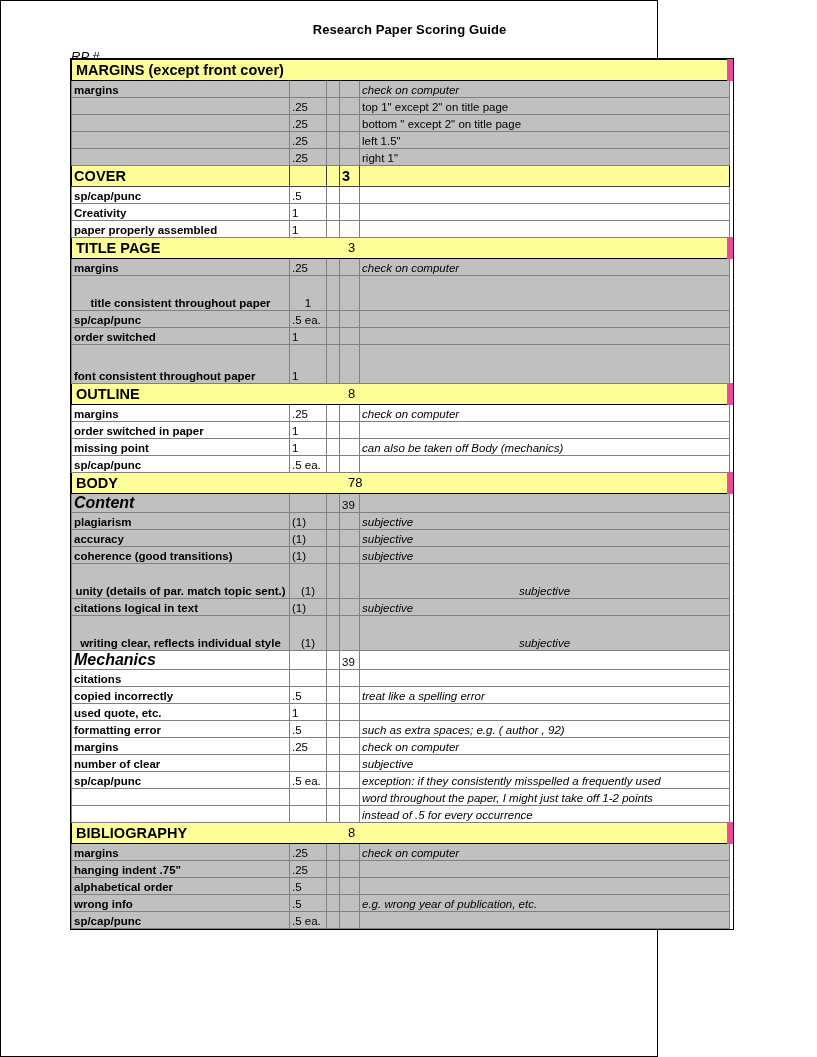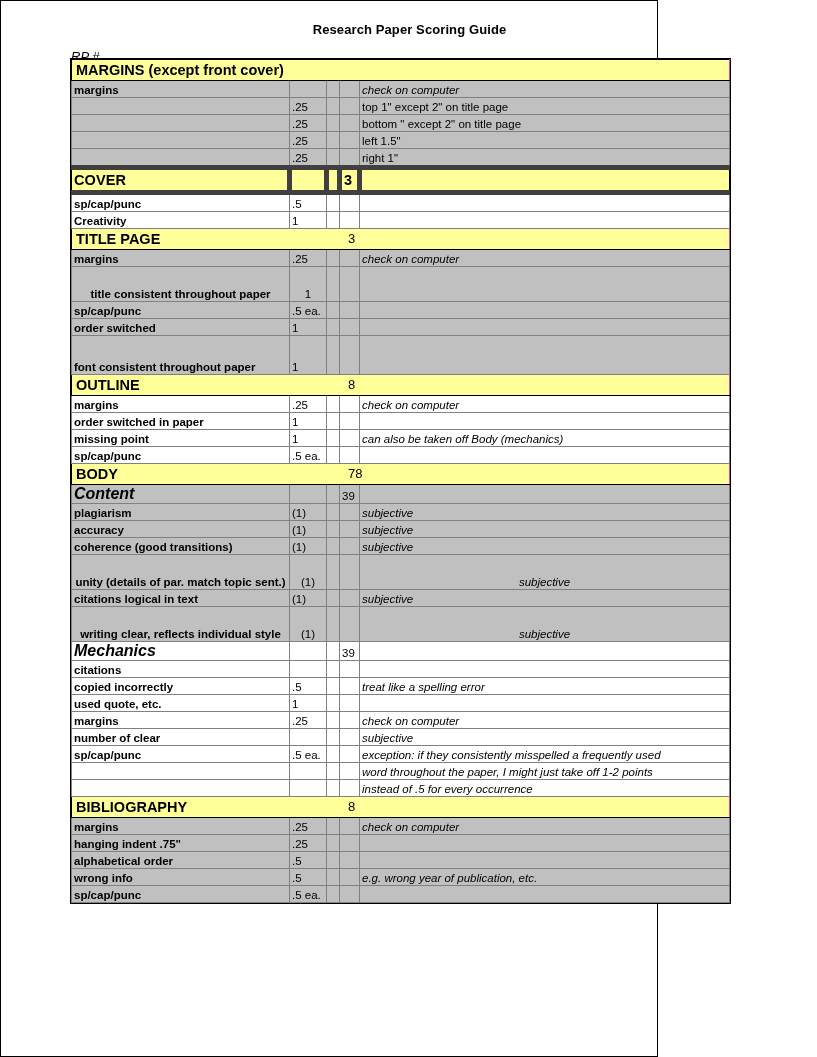--- a/index.html
+++ b/index.html
@@ -95,39 +95,39 @@
     font-size: 14.5px;
     height: 20px;
     vertical-align: middle;
     border-top: 1px solid #000000;
     border-bottom: 1px solid #000000;
   }
   tr.section td.sec-name { letter-spacing: 0.1px; }
   tr.section td.sec-merged {
     text-align: left;
     border-left: 1px solid #000000;
-    border-right: 1px solid #ec4899;
+    border-right: 6px solid #ec4899;
   }
   
   .sec-wrap { position: relative; height: 20px; }
   .sec-wrap .sec-title {
     position: absolute;
     left: 2px;
     top: 50%;
     transform: translateY(-50%);
   }
   .sec-wrap .sec-pts {
     position: absolute;
     left: 274px;
     top: 50%;
     transform: translateY(-50%);
     font-weight: normal;
     font-size: 13px;
   }
-  tr.section.bordered td { border: 5px solid #404040; }
+  tr.section.bordered td { border: 1px solid #404040; }
   tr.section.bordered td.sec-name { border-left: 1px solid #000000; }
   tr.section.bordered td.sec-note { border-right: 1px solid #000000; }
 
   
   td.subhead {
     font-weight: bold;
     font-style: italic;
     font-size: 16px;
   }
   td.indent { padding-left: 12px; }
@@ -213,20 +213,27 @@
           <td class="total"></td>
           <td class="note"></td>
         </tr>
         <tr class="white">
           <td class="label">Creativity</td>
           <td class="pts">1</td>
           <td></td>
           <td class="total"></td>
           <td class="note"></td>
         </tr>
+        <tr class="white">
+          <td class="label">paper properly assembled</td>
+          <td class="pts">1</td>
+          <td></td>
+          <td class="total"></td>
+          <td class="note"></td>
+        </tr>
         <tr class="section">
           <td class="sec-merged" colspan="5">
             <div class="sec-wrap">
               <span class="sec-title">TITLE PAGE</span>
               <span class="sec-pts">3</span>
             </div>
           </td>
         </tr>
         <tr class="grey">
           <td class="label">margins</td>
@@ -378,20 +385,27 @@
           <td class="note">treat like a spelling error</td>
         </tr>
         <tr class="white">
           <td class="label indent">used quote, etc.</td>
           <td class="pts">1</td>
           <td></td>
           <td class="total"></td>
           <td class="note"></td>
         </tr>
         <tr class="white">
+          <td class="label indent">formatting error</td>
+          <td class="pts">.5</td>
+          <td></td>
+          <td class="total"></td>
+          <td class="note">such as extra spaces; e.g. ( author , 92)</td>
+        </tr>
+        <tr class="white">
           <td class="label">margins</td>
           <td class="pts">.25</td>
           <td></td>
           <td class="total"></td>
           <td class="note">check on computer</td>
         </tr>
         <tr class="white">
           <td class="label">number of clear</td>
           <td class="pts"></td>
           <td></td>

